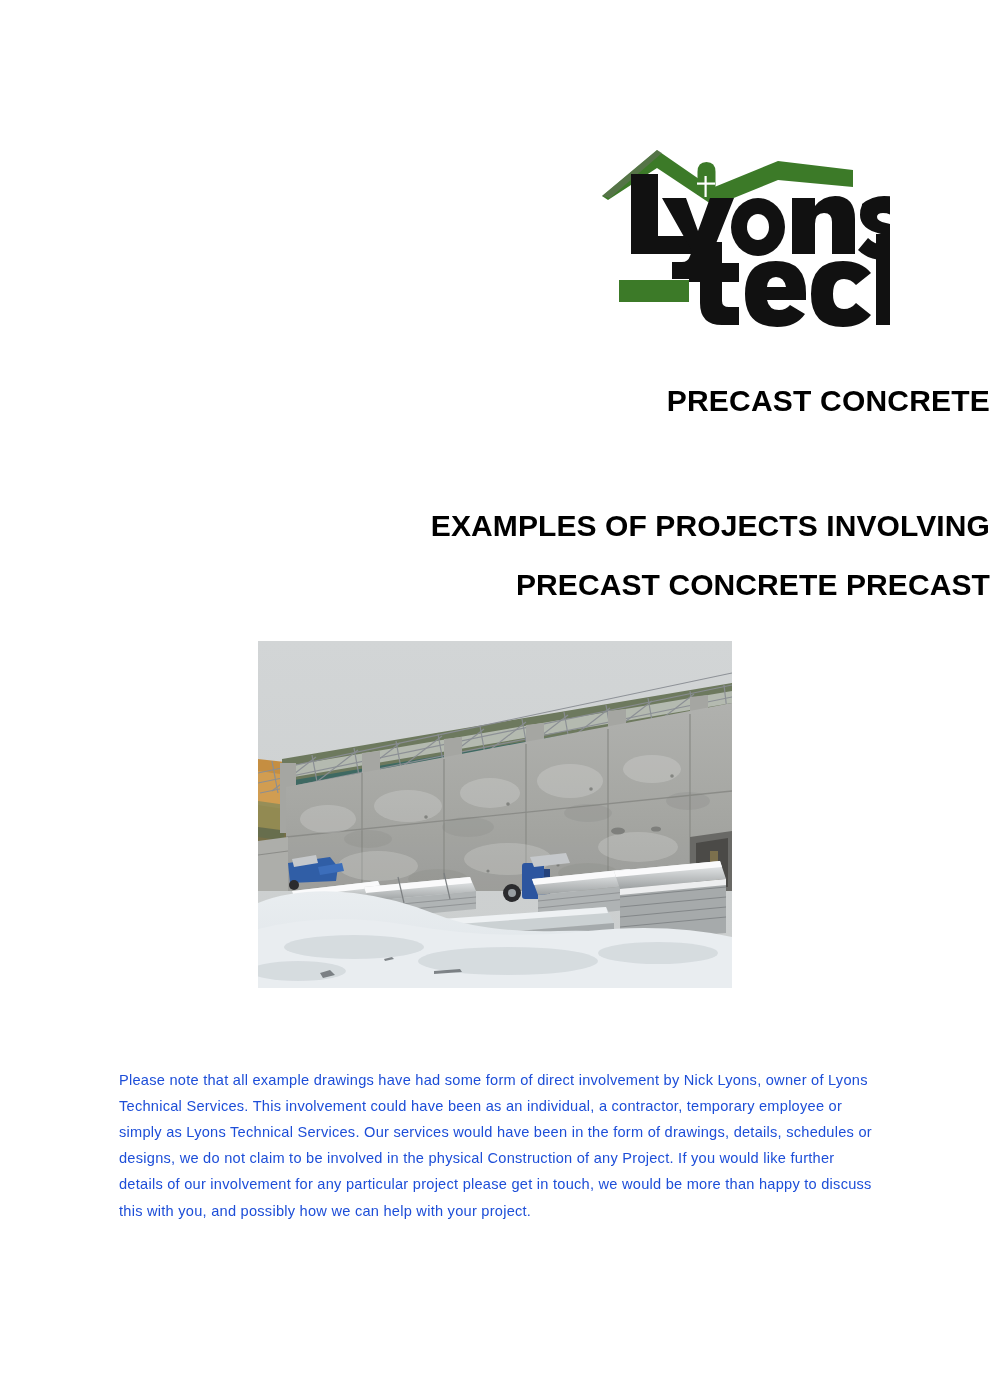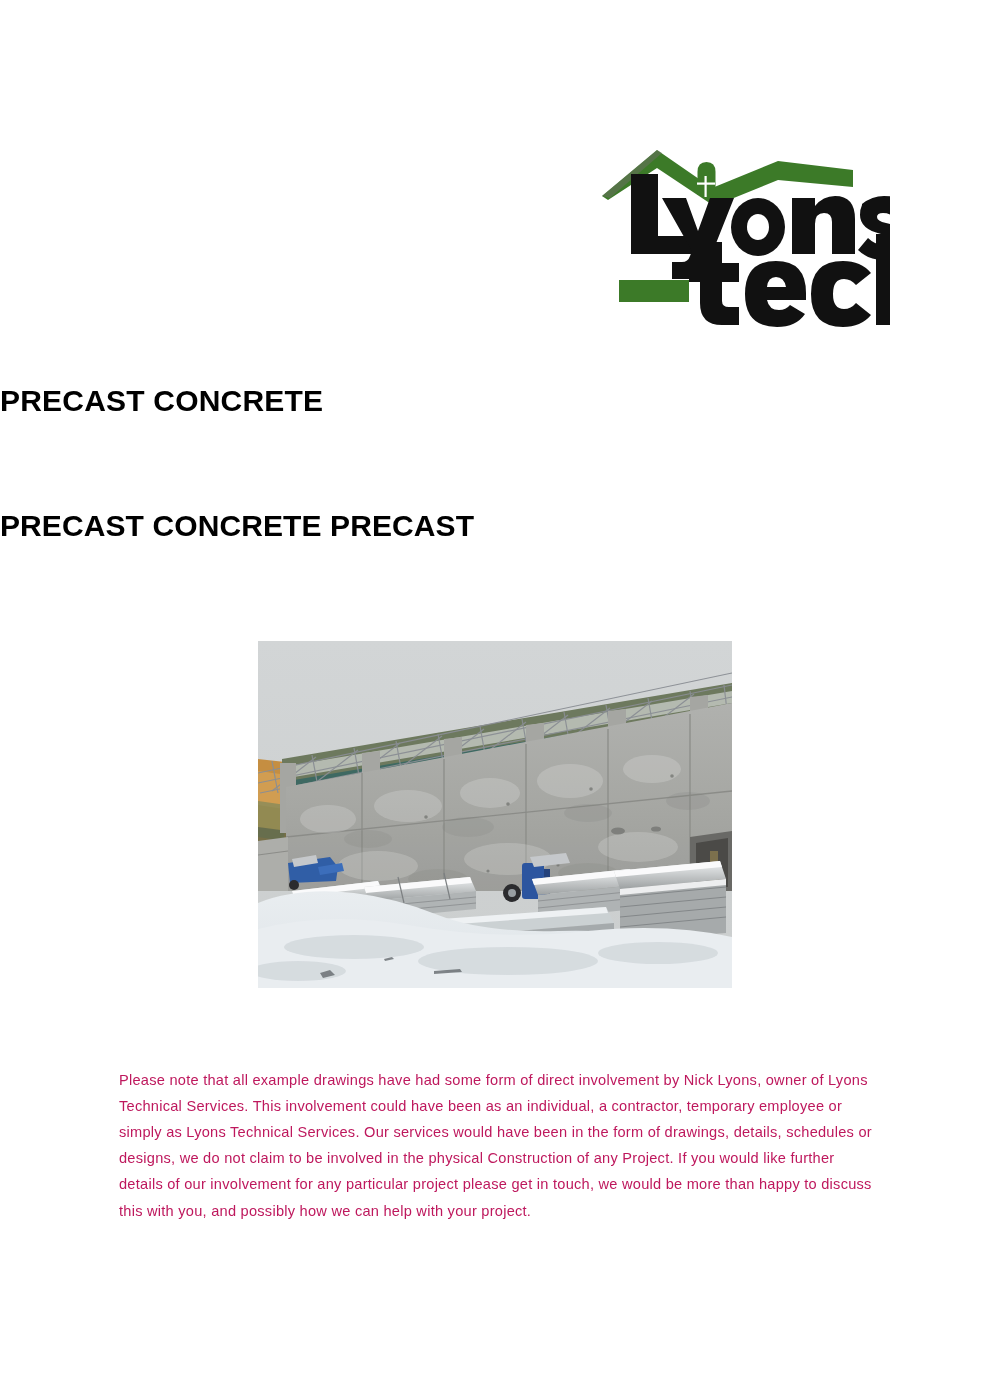--- a/index.html
+++ b/index.html
@@ -30,21 +30,21 @@
     width: 290px;
     height: 195px;
   }
   .logo svg { display: block; width: 290px; height: 195px; }
 
   
   .heading-block {
     position: absolute;
     left: 0;
     width: 990px;
-    text-align: left;
+    text-align: right;
   }
   .h-main {
     top: 382px;
     font-size: 30px;
     font-weight: bold;
     letter-spacing: 0.2px;
     line-height: 38px;
   }
   .h-sub {
     top: 496px;
@@ -72,21 +72,21 @@
   .photo svg { display: block; width: 474px; height: 347px; }
 
   
   .body-text {
     position: absolute;
     left: 119px;
     top: 1052px;
     width: 754px;
     font-size: 14.6px;
     line-height: 26.2px;
-    color: #be185d;
+    color: #1d4ed8;
     letter-spacing: 0.25px;
     text-align: left;
     font-family: "Liberation Sans", sans-serif;
   }
 </style>
 </head>
 <body>
 
 <div class="page">
 
@@ -131,20 +131,21 @@
         <path d="M276 102 L299 102 L299 139 q8 -10 20 -10 q20 0 20 23 L339 193 L316 193 L316 161 q0 -9 -8 -9 q-9 0 -9 11 L299 193 L276 193 Z"></path>
       </g>
     </svg>
   </div>
 
   <div class="heading-block h-main">
     <span>PRECAST CONCRETE</span>
   </div>
 
   <div class="heading-block h-sub">
+    <span class="line">EXAMPLES OF PROJECTS INVOLVING</span>
     <span class="line">PRECAST CONCRETE PRECAST</span>
   </div>
 
   <div class="photo-wrap">
     <div class="photo">
       <svg viewBox="0 0 474 347" xmlns="http://www.w3.org/2000/svg" aria-hidden="true">
         <defs>
           <linearGradient id="skyGrad" x1="0" y1="0" x2="0" y2="1">
             <stop offset="0%" stop-color="#d6d9d9"></stop>
             <stop offset="100%" stop-color="#cfd2d1"></stop>

